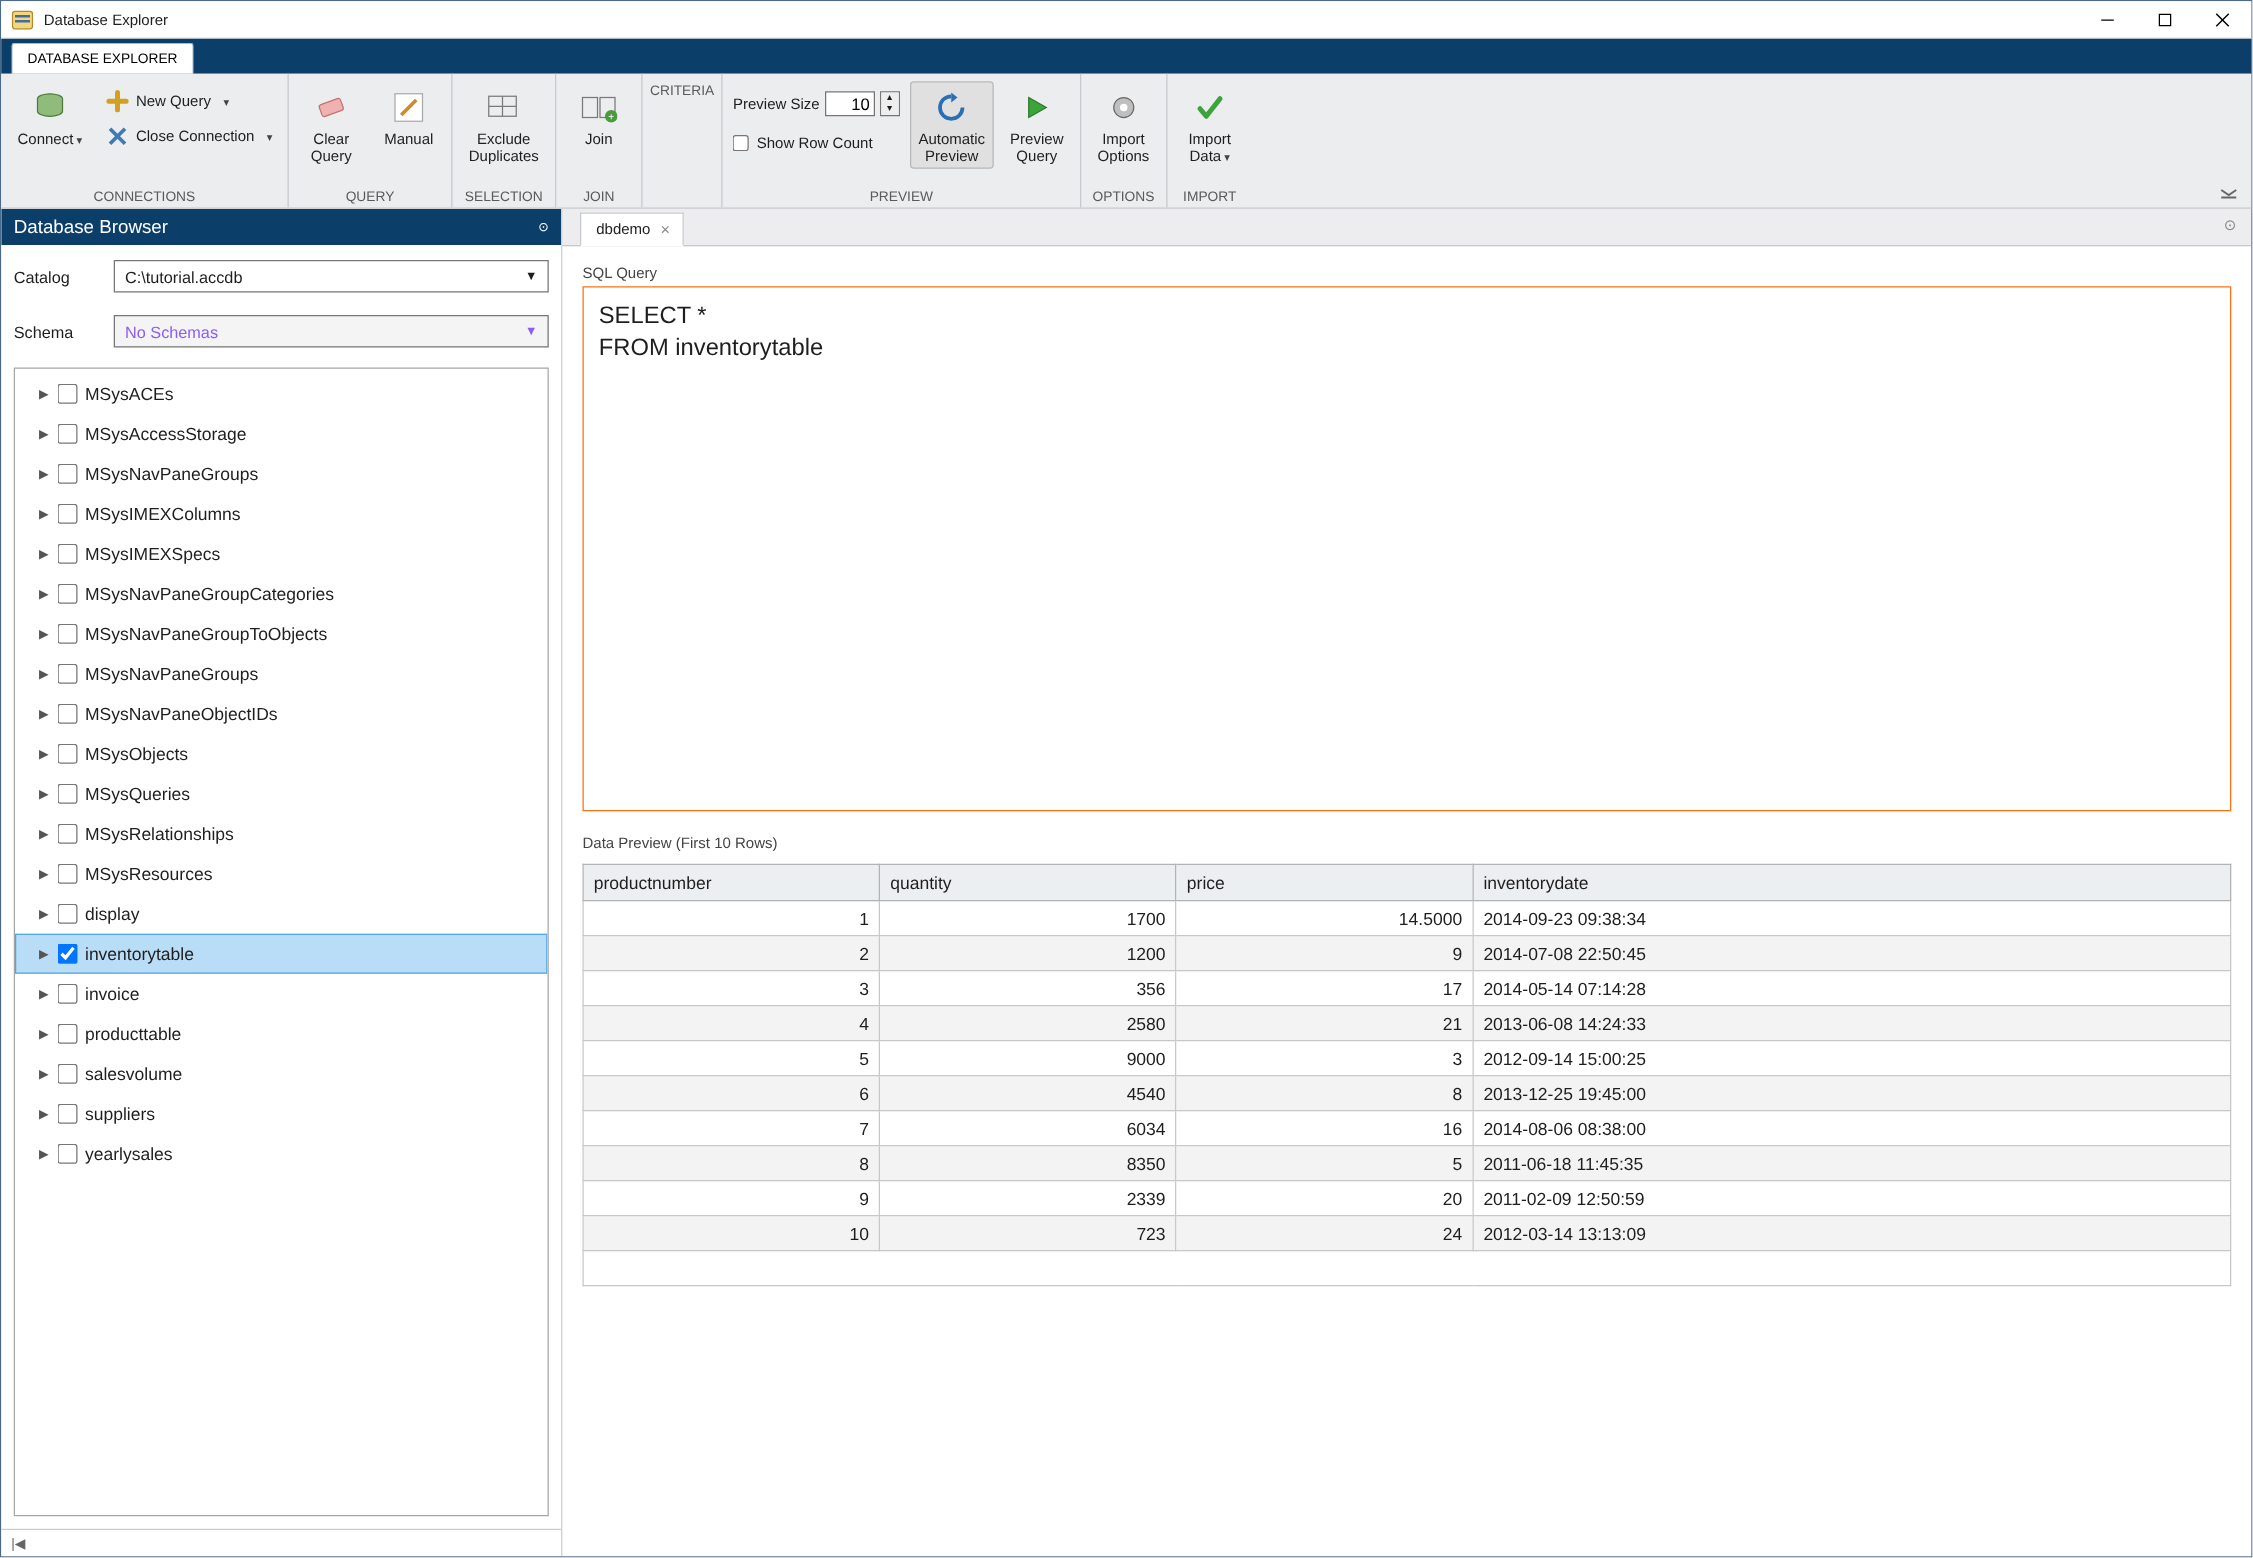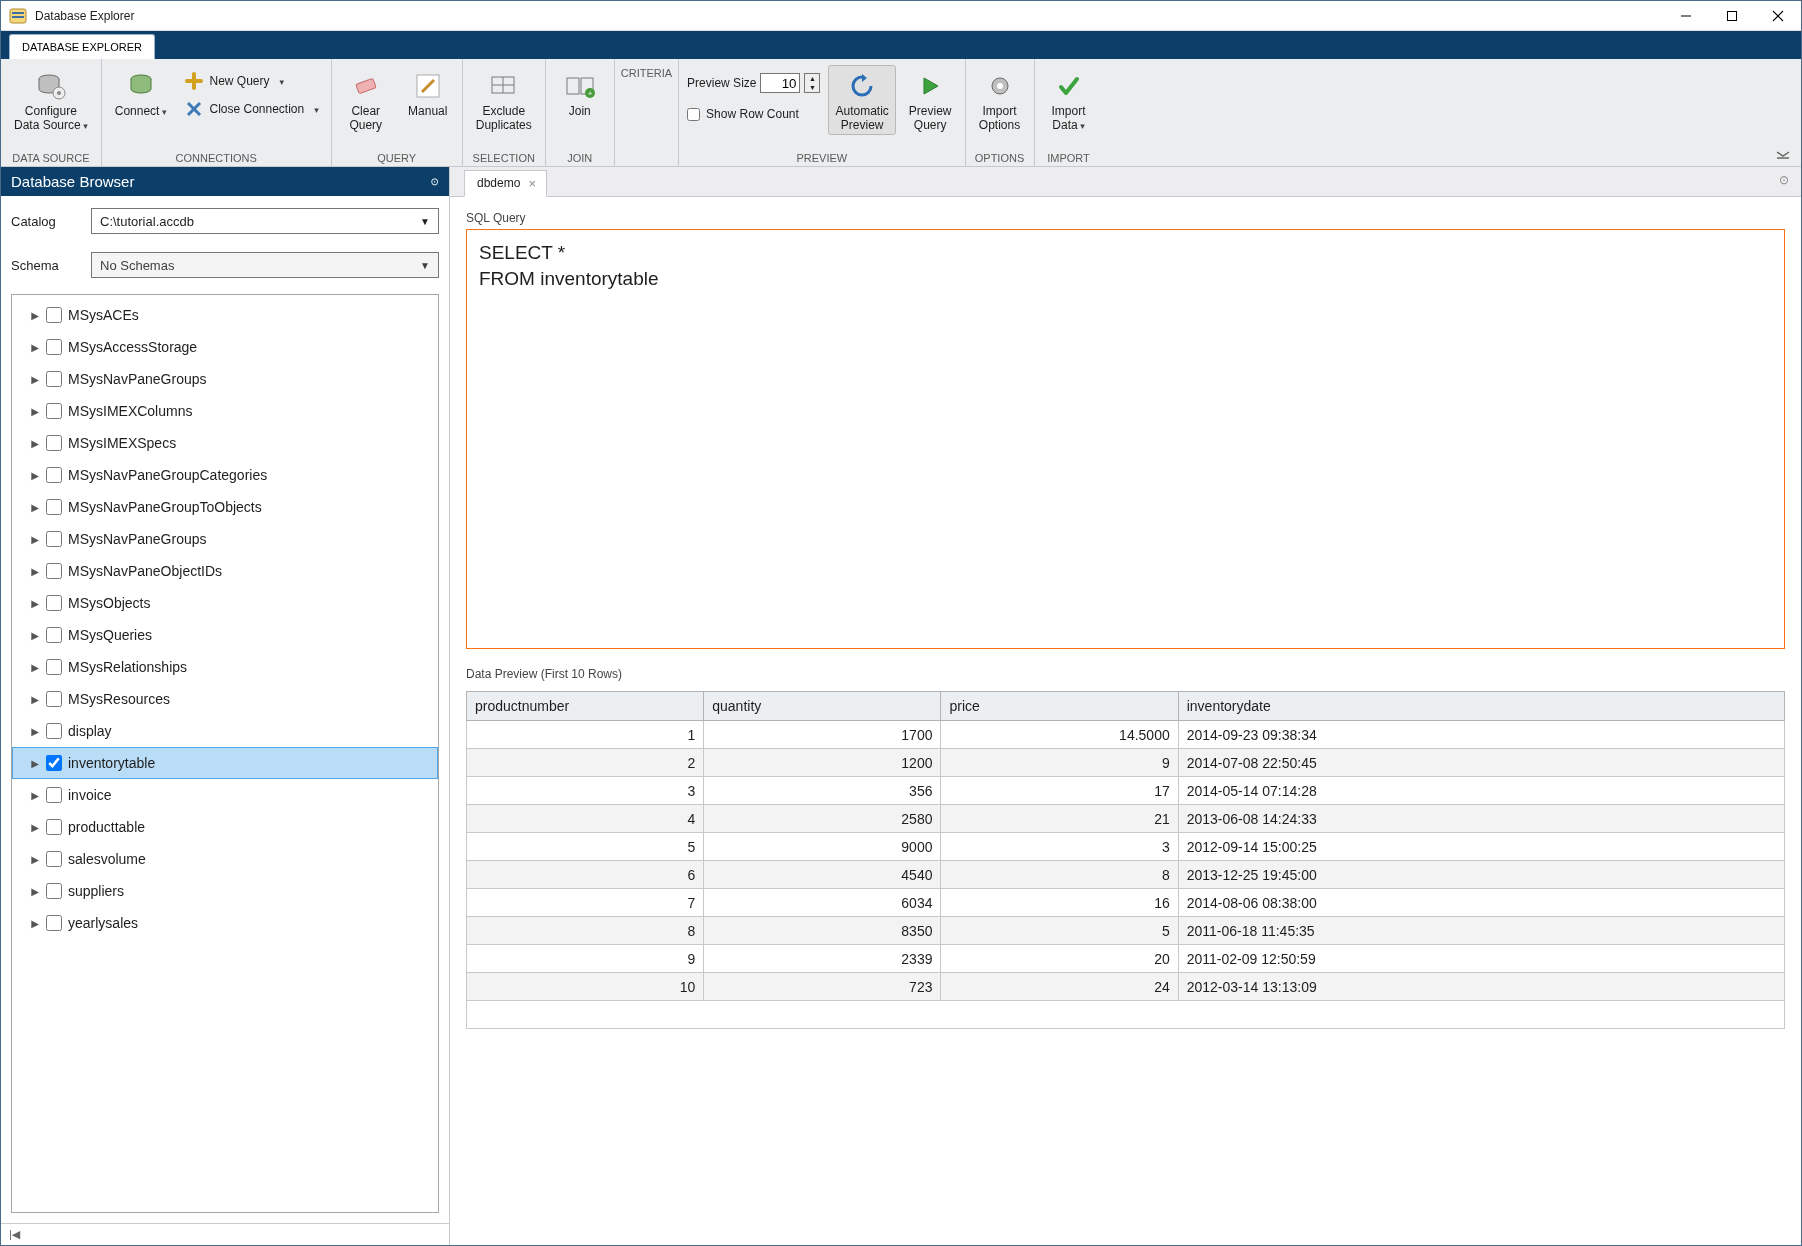--- a/index.html
+++ b/index.html
@@ -31,21 +31,21 @@
   .ribbon .collbtn { position:absolute; right:10px; bottom:6px; width:16px; height:10px;}
   
   .main { flex: 1; display: flex; overflow: hidden; }
   
   .leftpanel { width: 448px; display: flex; flex-direction: column; background:#fff;}
   .panel-header { background: #0b3f6a; color: #fff; font-size: 15px; padding: 6px 10px; display:flex; align-items:center; justify-content:space-between;}
   .panel-header .caret { font-size:10px; }
   .catalog-row { display: flex; align-items: center; padding: 12px 10px 6px 10px; gap: 10px;}
   .catalog-row label { width: 70px; font-size: 13px;}
   .combo { flex:1; height: 26px; border: 1px solid #767676; background:#fff; display:flex; align-items:center; padding: 0 8px; justify-content:space-between; font-size:13px;}
-  .combo.disabled { color:#404040; background:#f4f4f4;}
+  .combo.disabled { color:#8b5cf6; background:#f4f4f4;}
   .combo .arrow { font-size:10px;}
   .tree { flex:1; border:1px solid #a7a7a7; margin: 10px 10px 10px 10px; overflow:auto; background:#fff; padding: 4px 0;}
   .tree-row { display:flex; align-items:center; height:32px; padding: 0 6px 0 18px; gap:6px; font-size:14px;}
   .tree-row.selected { background:#b9dcf7; border:1px solid #4ea6e6; padding: 0 5px 0 17px;}
   .tree-row .tri { width:10px; text-align:center; color:#555; font-size:10px;}
   .tree-row input[type=checkbox]{ width:16px; height:16px;}
   .statusfoot { height:22px; border-top:1px solid #ccc; display:flex; align-items:center; padding:0 8px; font-size:11px; color:#666;}
   
   .rightpanel { flex:1; display:flex; flex-direction:column; background:#ededef; border-left:1px solid #c6c9cd;}
   .doc-tabstrip { height:30px; background:#ededef; display:flex; align-items:flex-end; padding-left:14px; border-bottom:1px solid #c6c9cd; position:relative;}
@@ -100,37 +100,20 @@
         </svg>
       </div>
   </div>
 
   <div class="tabstrip">
     <div class="tab">DATABASE EXPLORER</div>
   </div>
 
   <div class="ribbon">
 
-    <div class="ribbon-group">
-      <div class="body">
-        <div class="rbtn-big">
-          <span class="icon">
-            <svg width="30" height="30">
-                <ellipse cx="13" cy="8" rx="10" ry="4" fill="#bfbfbf" stroke="#6b6b6b"></ellipse>
-                <path d="M3 8 v10 a10 4 0 0 0 20 0 V8" fill="#bfbfbf" stroke="#6b6b6b"></path>
-                <circle cx="23" cy="22" r="6" fill="#eee" stroke="#888"></circle>
-                <circle cx="23" cy="22" r="2" fill="#888"></circle>
-              </svg>
-          </span>
-          <span class="txt drop" style="white-space:pre-line;">Configure
-Data Source</span>
-        </div>
-      </div>
-      <div class="label">DATA SOURCE</div>
-    </div>
 
     <div class="ribbon-group" style="min-width:200px;">
       <div class="body" style="align-items:flex-start;">
         <div class="rbtn-big">
           <span class="icon">
             <svg width="30" height="30">
                 <ellipse cx="15" cy="8" rx="10" ry="4" fill="#8fbc7c" stroke="#4d7a3a"></ellipse>
                 <path d="M5 8 v10 a10 4 0 0 0 20 0 V8" fill="#8fbc7c" stroke="#4d7a3a"></path>
               </svg>
           </span>

